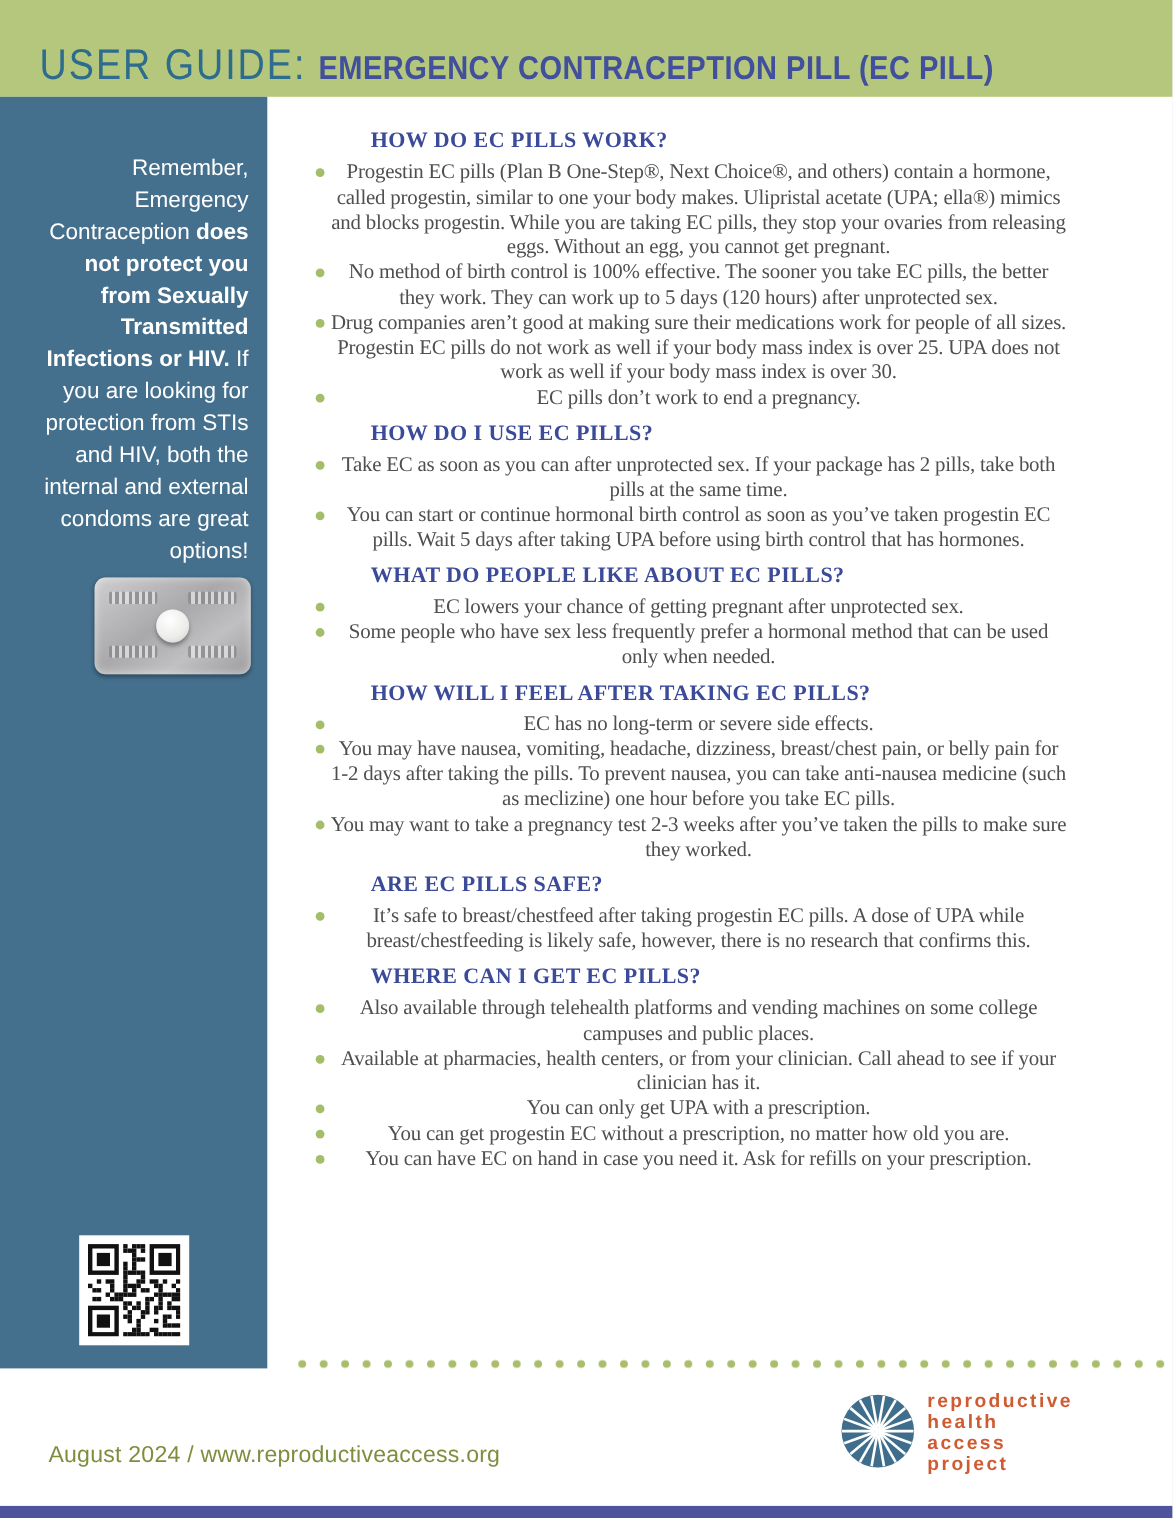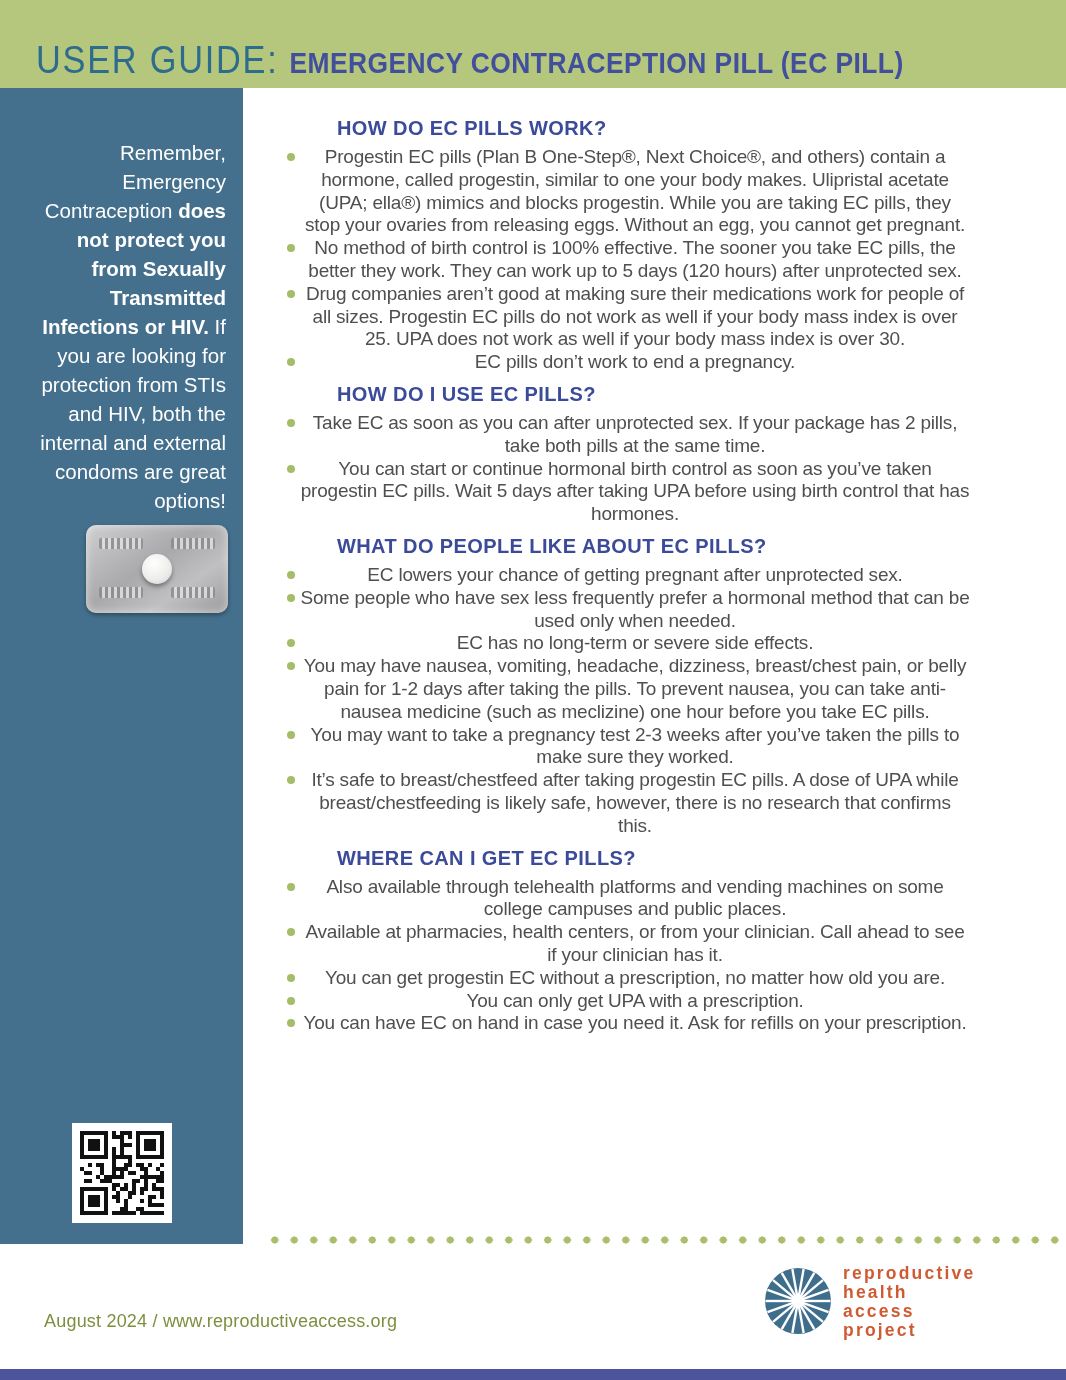--- a/index.html
+++ b/index.html
@@ -48,21 +48,21 @@
     position:absolute; top:1035px; left:72px; width:84px; height:84px;
     background:#ffffff; padding:8px;
   }
   .qr-box svg { display:block; fill:#111; }
 
   
   .content {
     position:absolute; top:88px; left:243px; width:823px;
     padding:20px 0 0 0; box-sizing:border-box;
   }
-  .sections { padding:0 96px 0 44px; }
+  .sections { padding:0 96px 0 44px;font-family:Liberation Serif, serif; }
   .section-heading {
     display:block; margin:10px 0 7px 50px;
     color:#3b4a99; font-size:20px; line-height:21px; font-weight:700; letter-spacing:0.4px;
   }
   ul.bullets { margin:0; padding:0 0 0 0; list-style:none;text-align:center; }
   ul.bullets li {
     position:relative; padding-left:13px; margin:0;
     color:#4f4f51; font-size:19px; line-height:22.8px; letter-spacing:-0.2px;
   }
   ul.bullets li::before {
@@ -78,21 +78,21 @@
   }
 
   
   .logo-mark { position:absolute; top:1267px; left:764px; width:68px; height:68px; }
   .logo-text {
     position:absolute; top:1264px; left:843px;
     color:#cf5b33; font-weight:700; font-size:17.5px; line-height:19px; letter-spacing:2.2px;
   }
   .footer-date {
     position:absolute; left:44px; top:1311px;
-    color:#7d8f3f; font-size:18px; letter-spacing:0.2px;
+    color:#7d8f3f; font-size:21px; letter-spacing:0.2px;
   }
   .bottom-bar { position:absolute; left:0; bottom:0; width:1066px; height:11px; background:#4e549c; }
 </style>
 </head>
 <body>
 
 <div class="page">
 
   <div class="header">
     <div class="title-wrap">
@@ -274,40 +274,42 @@
 
     <section>
       <span class="section-heading">WHAT DO PEOPLE LIKE ABOUT EC PILLS?</span>
       <ul class="bullets">
             <li>EC lowers your chance of getting pregnant after unprotected sex.</li>
             <li>Some people who have sex less frequently prefer a hormonal method that can be used only when needed.</li>
           </ul>
     </section>
 
     <section>
+      <span class="section-heading">HOW WILL I FEEL AFTER TAKING EC PILLS?</span>
       <ul class="bullets">
             <li>EC has no long-term or severe side effects.</li>
             <li>You may have nausea, vomiting, headache, dizziness, breast/chest pain, or belly pain for 1-2 days after taking the pills. To prevent nausea, you can take anti-nausea medicine (such as meclizine) one hour before you take EC pills.</li>
             <li>You may want to take a pregnancy test 2-3 weeks after you’ve taken the pills to make sure they worked.</li>
           </ul>
     </section>
 
     <section>
+      <span class="section-heading">ARE EC PILLS SAFE?</span>
       <ul class="bullets">
             <li>It’s safe to breast/chestfeed after taking progestin EC pills. A dose of UPA while breast/chestfeeding is likely safe, however, there is no research that confirms this.</li>
           </ul>
     </section>
 
     <section>
       <span class="section-heading">WHERE CAN I GET EC PILLS?</span>
       <ul class="bullets">
             <li>Also available through telehealth platforms and vending machines on some college campuses and public places.</li>
             <li>Available at pharmacies, health centers, or from your clinician. Call ahead to see if your clinician has it.</li>
+            <li>You can only get UPA with a prescription.</li>
             <li>You can get progestin EC without a prescription, no matter how old you are.</li>
-            <li>You can only get UPA with a prescription.</li>
             <li>You can have EC on hand in case you need it. Ask for refills on your prescription.</li>
           </ul>
     </section>
   </div>
   </div>
 
   <div class="dots-separator"></div>
 
   <div class="logo-mark">
     <svg id="logo-svg" width="68" height="68" viewBox="0 0 68 68">

